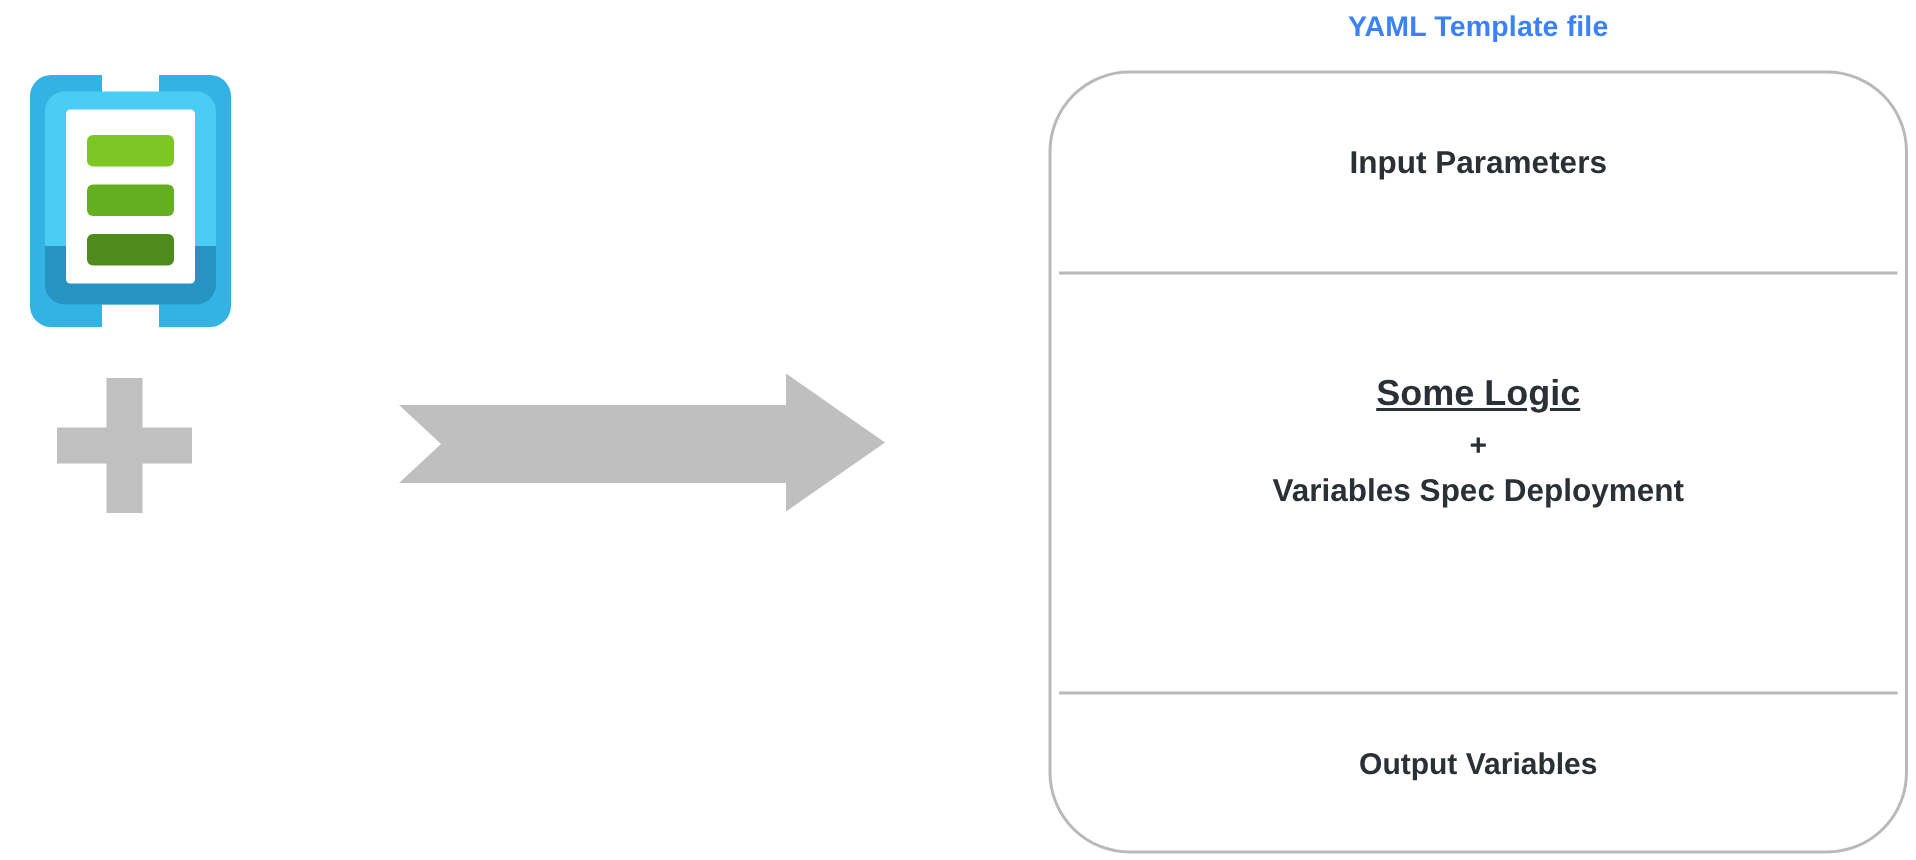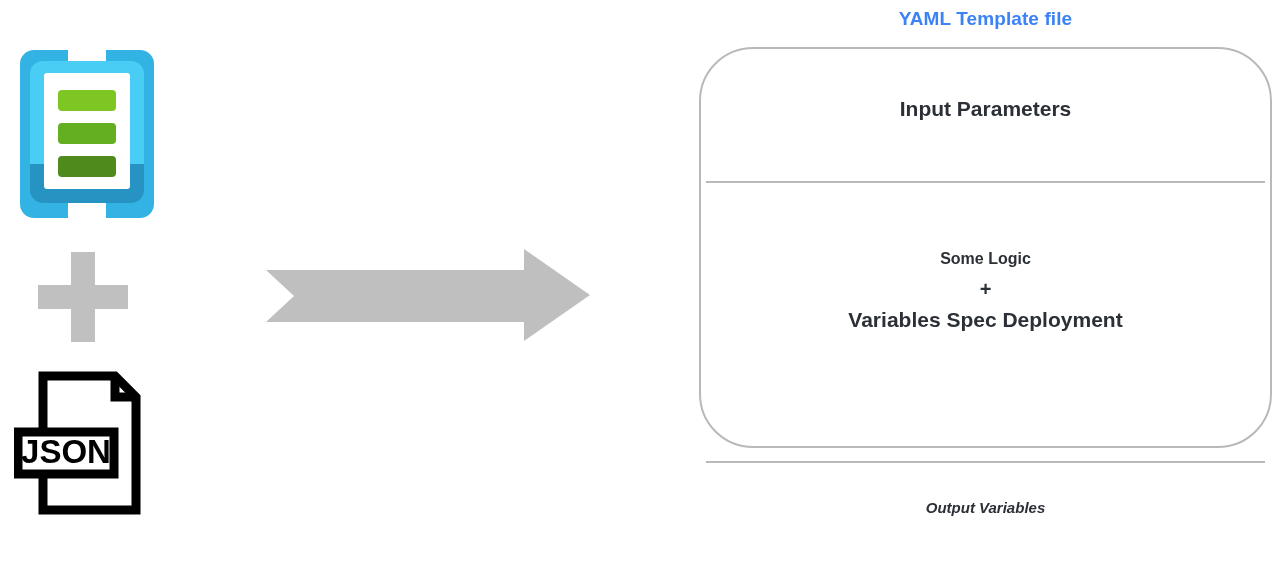--- a/index.html
+++ b/index.html
@@ -59,21 +59,21 @@
     width: 332px;
     height: 104px;
   }
 
   
   .yaml-panel {
     position: absolute;
     left: 699px;
     top: 47px;
     width: 573px;
-    height: 401px;
+    height: 522px;
   }
   .panel-title {
     position: absolute;
     left: 699px;
     top: 8px;
     width: 573px;
     text-align: center;
     font-size: 19px;
     font-weight: bold;
     color: #3b82f6;
@@ -107,34 +107,33 @@
     text-align: center;
     color: #2b2f36;
     font-weight: bold;
   }
   .section-input {
     top: 50px;
     font-size: 21px;
   }
   .section-output {
     top: 452px;
-    font-size: 15px;
-    font-style: italic;
+    font-size: 20px;
   }
   .section-logic {
     top: 204px;
     font-size: 20px;
     line-height: 1.0;
   }
   .logic-line {
     display: block;
     margin: 0;
     padding: 0;
   }
-  .logic-line.l1 { font-size: 16px; margin-bottom: 12px; }
+  .logic-line.l1 { font-size: 24px; margin-bottom: 12px; text-decoration: underline; }
   .logic-line.l2 { font-size: 20px; margin-bottom: 10px; }
   .logic-line.l3 { font-size: 21px; }
 </style>
 </head>
 <body>
 
 <div id="canvas">
 
   <div class="left-col">
 
@@ -154,32 +153,20 @@
         <rect x="44" y="112" width="58" height="21" rx="4" ry="4" fill="#4E8B1C"></rect>
       </svg>
     </div>
 
     <div class="plus-sign">
       <svg viewBox="0 0 90 90" width="90" height="90" xmlns="http://www.w3.org/2000/svg">
         <path d="M33 0 h24 v33 h33 v24 h-33 v33 h-24 v-33 h-33 v-24 h33 z" fill="#C0C0C0"></path>
       </svg>
     </div>
 
-    <div class="json-icon">
-      <svg viewBox="0 0 146 146" width="146" height="146" xmlns="http://www.w3.org/2000/svg">
-
-        <path d="M29 6 h72 l21 21 v113 h-93 z" fill="none" stroke="#000000" stroke-width="9" stroke-linejoin="miter"></path>
-        <path d="M101 6 v21 h21" fill="none" stroke="#000000" stroke-width="9" stroke-linejoin="miter"></path>
-
-        <rect x="0" y="58" width="104" height="50" fill="#FFFFFF"></rect>
-
-        <rect x="4" y="62" width="96" height="42" fill="none" stroke="#000000" stroke-width="9"></rect>
-        <text x="52" y="93" font-family="'Liberation Sans', sans-serif" font-size="33" font-weight="bold" text-anchor="middle" fill="#000000">JSON</text>
-      </svg>
-    </div>
   </div>
 
   <div class="arrow-wrap">
     <svg viewBox="0 0 332 104" width="332" height="104" xmlns="http://www.w3.org/2000/svg">
       <path d="M4 27 L32 53 L4 79 L262 79 L262 98 L328 52 L262 6 L262 27 Z" fill="#BFBFBF"></path>
     </svg>
   </div>
 
   <div class="panel-title">YAML Template file</div>
 

